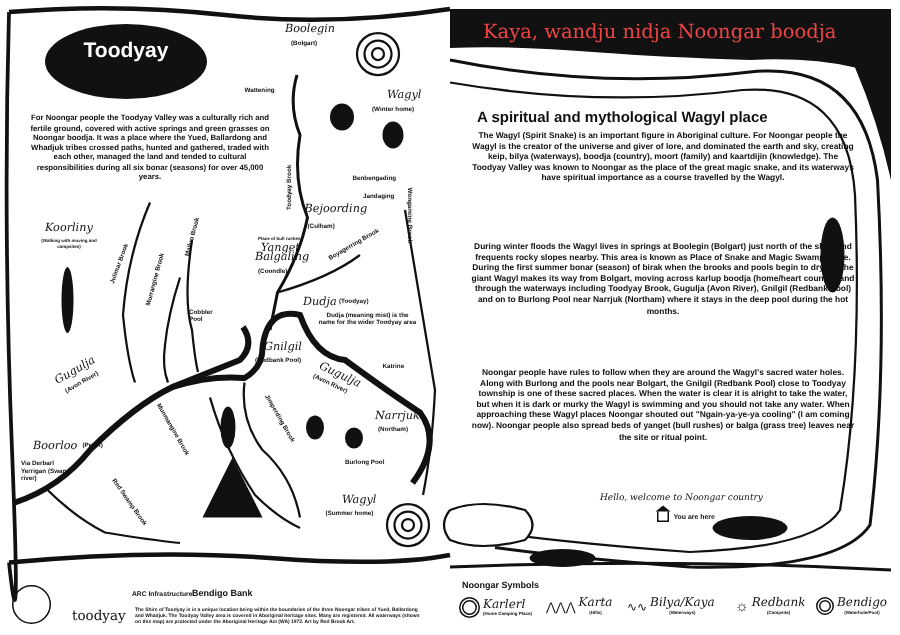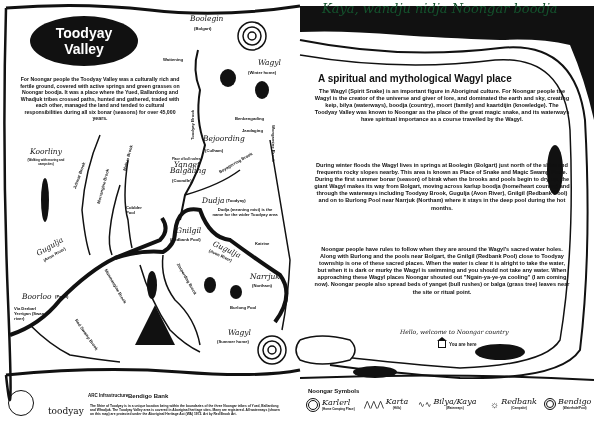--- a/index.html
+++ b/index.html
@@ -9,21 +9,21 @@
   .hand { font-family: "DejaVu Serif", serif; font-style: italic; }
   svg { position: absolute; left: 0; top: 0; }
 
   
   .title-oval { left: 30px; top: 16px; width: 108px; height: 50px; background: #111; border-radius: 50%;
     color: #fff; font-weight: bold; font-size: 14px; text-align: center; line-height: 16px; padding-top: 9px; }
   .intro { left: 18px; top: 76px; width: 164px; font-size: 5.2px; line-height: 6.5px; text-align: center; font-weight: bold; }
   .place { font-size: 7.5px; white-space: nowrap; }
   .sub { font-size: 4.2px; font-weight: bold; white-space: nowrap; }
   .brook { font-size: 4.2px; font-weight: bold; white-space: nowrap; transform-origin: left top; }
-  .banner-text { left: 322px; top: 1px; font-size: 13px; color: #14532d; white-space: nowrap; font-family: "DejaVu Serif", serif; font-style: italic; }
+  .banner-text { left: 322px; top: 14px; font-size: 13px; color: #ef4444; white-space: nowrap; font-family: "DejaVu Serif", serif; }
   .heading { left: 318px; top: 73px; width: 250px; font-size: 10px; font-weight: bold; text-align: left; }
   .para { left: 314px; width: 256px; font-size: 5.6px; line-height: 7.1px; font-weight: bold; text-align: center; }
   .hello { left: 400px; top: 328px; font-size: 6px; font-family: "DejaVu Serif", serif; font-style: italic; }
   .here { left: 438px; top: 341px; font-size: 4.6px; font-weight: bold; display: flex; align-items: center; gap: 3px; }
   .sym-title { left: 308px; top: 388px; font-size: 6px; font-weight: bold; }
   .sym { top: 398px; display: flex; align-items: center; gap: 2px; }
   .sym-name { font-size: 8px; font-family: "DejaVu Serif", serif; font-style: italic; line-height: 8px; }
   .sym-sub { font-size: 3px; font-weight: bold; text-align: center; }
   .footer-note { left: 90px; top: 404px; width: 190px; font-size: 3.3px; line-height: 4px; font-weight: bold; }
   .logo-text { font-size: 6px; font-weight: bold; white-space: nowrap; }
@@ -74,21 +74,20 @@
   <ellipse cx="500" cy="352" rx="25" ry="8" fill="#111"></ellipse>
   <ellipse cx="375" cy="372" rx="22" ry="6" fill="#111"></ellipse>
 
   <path d="M300 340 Q320 332 350 340 Q360 350 350 360 Q320 368 300 360 Q292 350 300 340" stroke="#111" stroke-width="1.5" fill="#fff"></path>
 
   <path d="M300 378 Q450 372 594 380" stroke="#111" stroke-width="2" fill="none"></path>
 </svg>
 
 <div class="abs title-oval">
   <div>Toodyay</div>
-  <div>Valley</div>
 </div>
 <div class="abs intro">For Noongar people the Toodyay Valley was a culturally rich and fertile ground, covered with active springs and green grasses on Noongar boodja. It was a place where the Yued, Ballardong and Whadjuk tribes crossed paths, hunted and gathered, traded with each other, managed the land and tended to cultural responsibilities during all six bonar (seasons) for over 45,000 years.</div>
 
 <div class="abs place hand" style="left:190px;top:14px;">Boolegin</div>
 <div class="abs sub" style="left:194px;top:26px;">(Bolgart)</div>
 <div class="abs sub" style="left:163px;top:57px;">Wattening</div>
 <div class="abs place hand" style="left:258px;top:58px;">Wagyl</div>
 <div class="abs sub" style="left:248px;top:70px;">(Winter home)</div>
 <div class="abs sub" style="left:235px;top:116px;">Benbengading</div>
 <div class="abs sub" style="left:242px;top:128px;">Jandaging</div>

